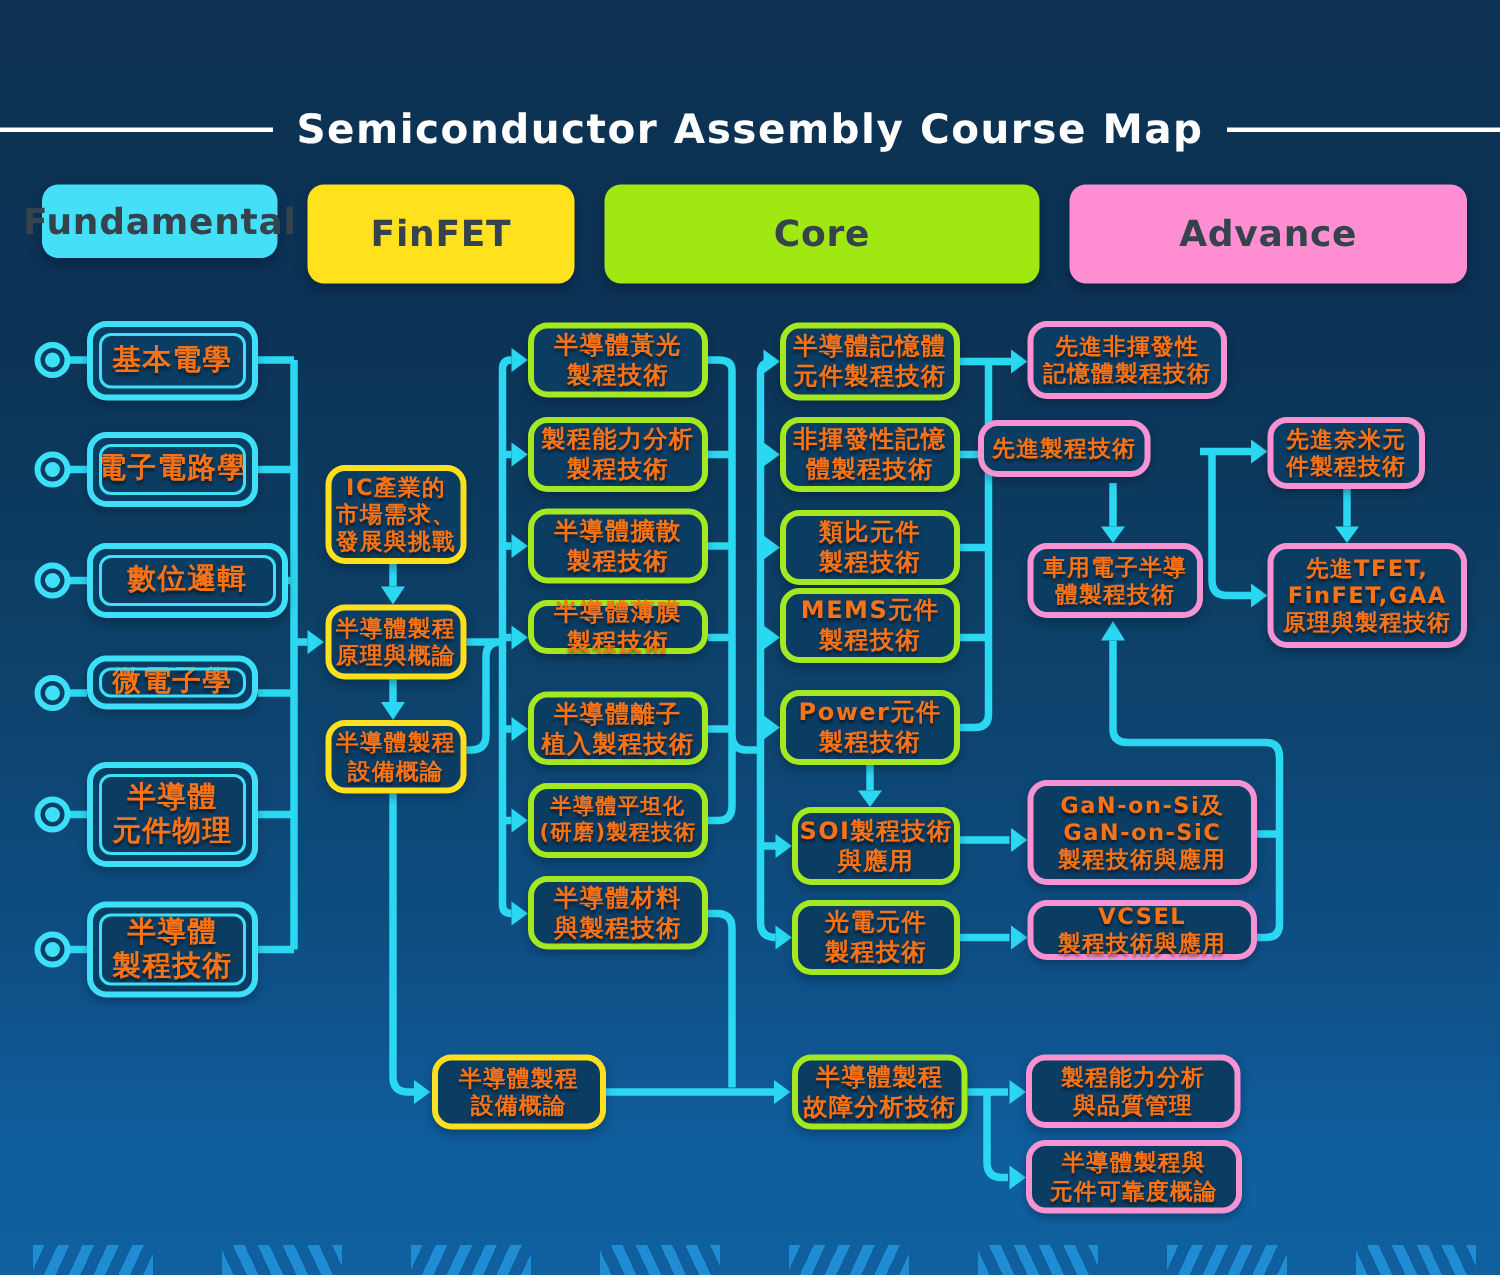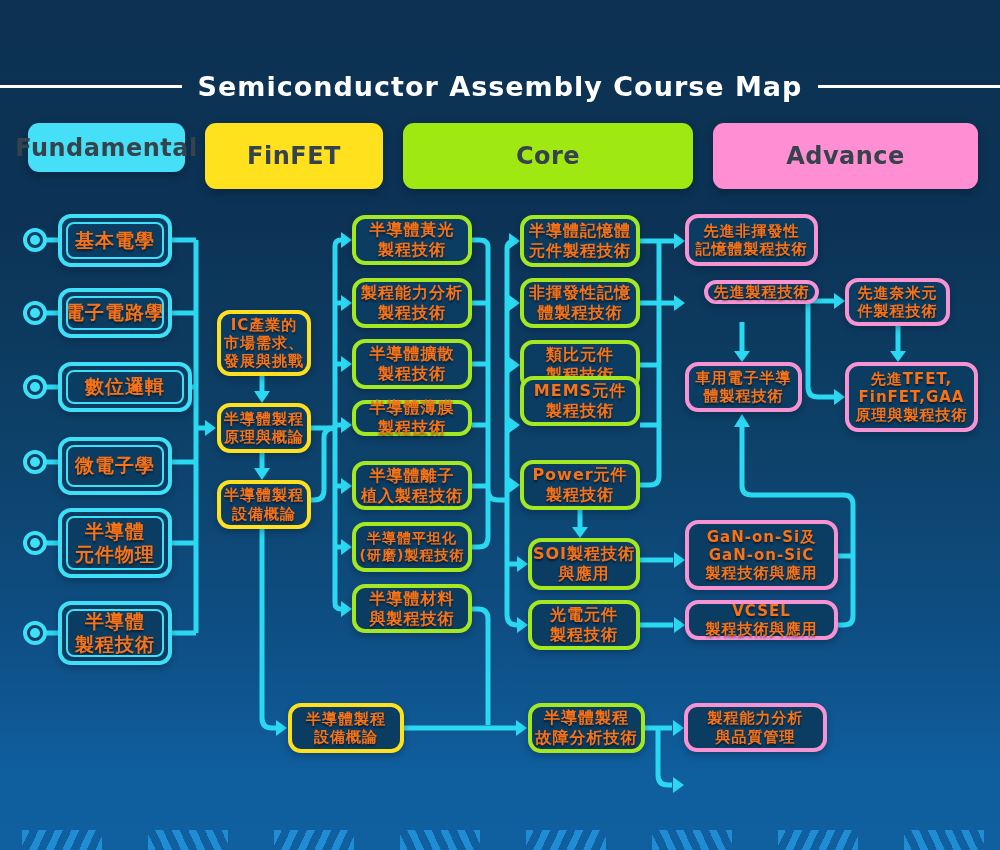--- a/index.html
+++ b/index.html
@@ -130,21 +130,21 @@
   <div class="dot" style="left:23px;top:228px"></div>
   <div class="dot" style="left:23px;top:301px"></div>
   <div class="dot" style="left:23px;top:375px"></div>
   <div class="dot" style="left:23px;top:450px"></div>
   <div class="dot" style="left:23px;top:531px"></div>
   <div class="dot" style="left:23px;top:621px"></div>
 
   <div class="node cyan" style="left:58px;top:214px;width:114px;height:53px">基本電學</div>
   <div class="node cyan" style="left:58px;top:288px;width:114px;height:50px">電子電路學</div>
   <div class="node cyan" style="left:58px;top:362px;width:134px;height:50px">數位邏輯</div>
-  <div class="node cyan" style="left:58px;top:437px;width:114px;height:58px">微電子學</div>
+  <div class="node cyan" style="left:58px;top:437px;width:114px;height:36px">微電子學</div>
   <div class="node cyan" style="left:58px;top:508px;width:114px;height:70px">半導體
 元件物理</div>
   <div class="node cyan" style="left:58px;top:601px;width:114px;height:64px">半導體
 製程技術</div>
 
   <div class="node yellow" style="left:217px;top:310px;width:94px;height:66px">IC產業的
 市場需求、
 發展與挑戰</div>
   <div class="node yellow" style="left:217px;top:403px;width:94px;height:50px">半導體製程
 原理與概論</div>
@@ -167,43 +167,45 @@
 (研磨)製程技術</div>
   <div class="node green" style="left:520px;top:215px;width:120px;height:52px">半導體記憶體
 元件製程技術</div>
 
   <div class="node green" style="left:352px;top:584px;width:120px;height:49px">半導體材料
 與製程技術</div>
   <div class="node green" style="left:520px;top:278px;width:120px;height:50px">非揮發性記憶
 體製程技術</div>
   <div class="node green" style="left:520px;top:340px;width:120px;height:50px">類比元件
 製程技術</div>
-  <div class="node green" style="left:520px;top:376px;width:120px;height:50px">MEMS元件
+  <div class="node green" style="left:520px;top:392px;width:120px;height:50px">MEMS元件
 製程技術</div>
   <div class="node green" style="left:520px;top:460px;width:120px;height:50px">Power元件
 製程技術</div>
   <div class="node green" style="left:528px;top:538px;width:112px;height:52px">SOI製程技術
 與應用</div>
   <div class="node green" style="left:528px;top:600px;width:112px;height:50px">光電元件
 製程技術</div>
   <div class="node green" style="left:528px;top:703px;width:117px;height:50px">半導體製程
 故障分析技術</div>
 
   <div class="node pink" style="left:685px;top:214px;width:133px;height:52px">先進非揮發性
 記憶體製程技術</div>
-  <div class="node pink" style="left:704px;top:280px;width:115px;height:24px">先進製程技術</div>
+  <div class="node pink" style="left:652px;top:280px;width:115px;height:38px">先進製程技術</div>
   <div class="node pink" style="left:685px;top:362px;width:117px;height:50px">車用電子半導
 體製程技術</div>
   <div class="node pink" style="left:685px;top:520px;width:153px;height:70px">GaN-on-Si及
 GaN-on-SiC
 製程技術與應用</div>
   <div class="node pink" style="left:685px;top:600px;width:153px;height:40px">VCSEL
 製程技術與應用</div>
   <div class="node pink" style="left:684px;top:703px;width:143px;height:49px">製程能力分析
 與品質管理</div>
+  <div class="node pink" style="left:684px;top:760px;width:144px;height:49px">半導體製程與
+元件可靠度概論</div>
   <div class="node pink" style="left:845px;top:278px;width:105px;height:48px">先進奈米元
 件製程技術</div>
   <div class="node pink" style="left:845px;top:362px;width:133px;height:70px">先進TFET,
 FinFET,GAA
 原理與製程技術</div>
 
   <div class="stripes">
     <div class="sg a" style="margin-left:22px"></div>
     <div class="sg b"></div>
     <div class="sg a"></div>

